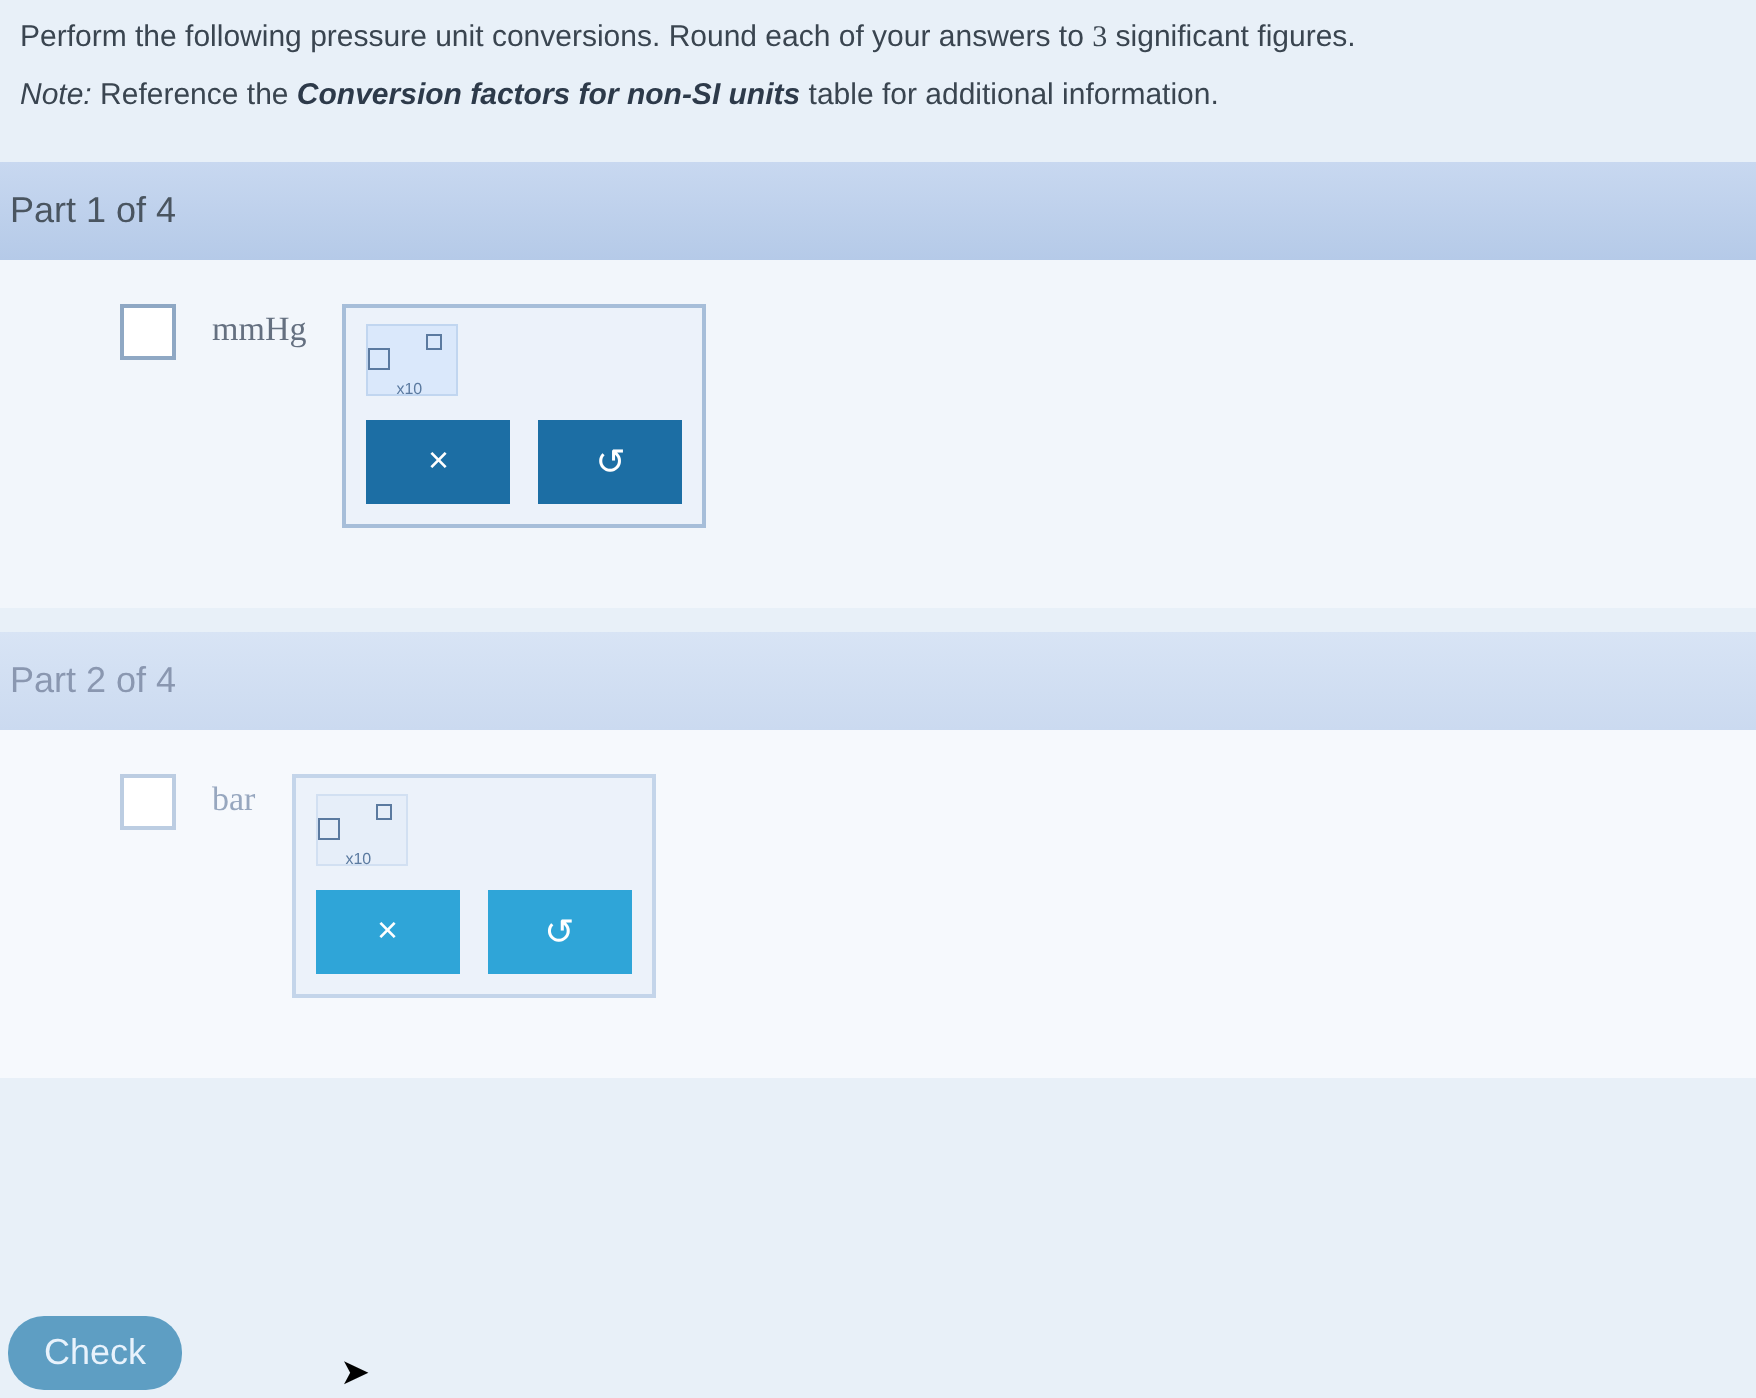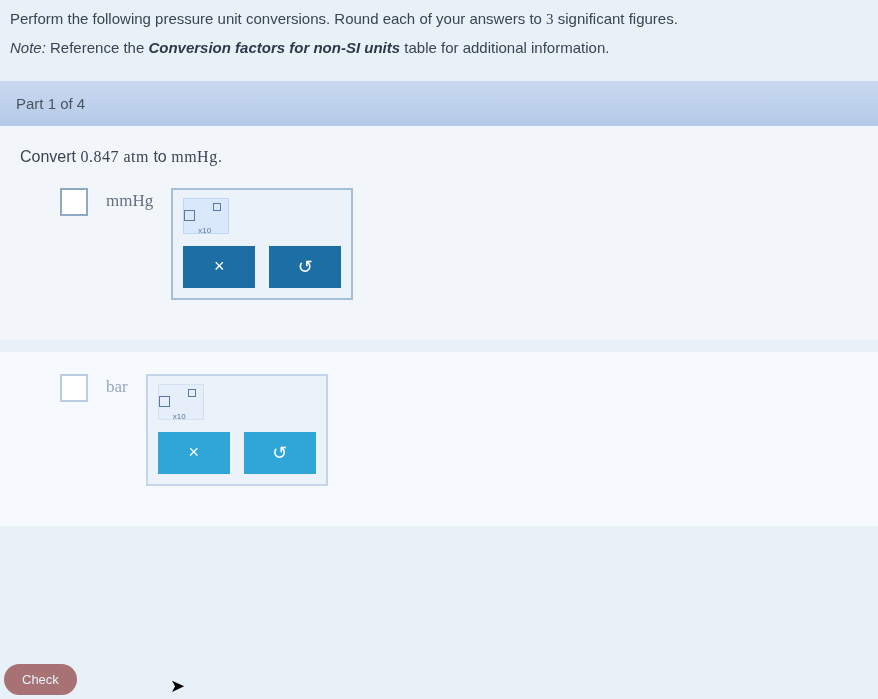--- a/index.html
+++ b/index.html
@@ -20,22 +20,22 @@
   }
   .note-line {
     padding: 4px 10px 25px 10px;
     font-size: 15px;
     color: #3a4550;
   }
   .bold-ital { font-weight: bold; font-style: italic; color: #2d3a4a; }
   .sig { font-family: Georgia, serif; }
   .part-header {
     background: linear-gradient(#c8d8f0, #b5cae8);
-    padding: 14px 16px;
-    font-size: 15px;
+    padding: 14px 5px;
+    font-size: 18px;
     color: #4a5560;
   }
   .part-body {
     background: #f2f6fb;
     padding: 22px 20px 40px 20px;
     position: relative;
   }
   .convert-line {
     font-size: 16px;
     color: #3a4550;
@@ -91,25 +91,25 @@
   .divider { height: 12px; background: #e8f0f8; }
   .faded .part-header { background: linear-gradient(#d8e4f5, #cbdaf0); color: #8a97b0; }
   .faded .part-body { background: #f6f9fd; }
   .faded .convert-line, .faded .unit-label { color: #97a7bf; }
   .faded .answer-box { border-color: #bccde2; }
   .faded .tool-panel { border-color: #c4d5ea; }
   .faded .sci-btn { background: #e6eef9; border-color: #d2e0f2; }
   .check-btn {
     position: absolute;
     bottom: 4px; left: 4px;
-    background: #7f1d1d;
+    background: #0369a1;
     color: #e8f4ff;
     padding: 8px 18px;
     border-radius: 18px;
-    font-size: 13px;
+    font-size: 18px;
     opacity: 0.6;
   }
   .cursor-pointer {
     position: absolute;
     bottom: 2px; left: 170px;
     color: #000;
     font-size: 18px;
   }
 </style>
 </head>
@@ -117,23 +117,20 @@
 
 <div class="instructions">
   <span>Perform the following pressure unit conversions. Round each of your answers to </span><span class="sig">3</span><span> significant figures.</span>
 </div>
 <div class="note-line">
   <em>Note:</em><span> Reference the </span><span class="bold-ital">Conversion factors for non-SI units</span><span> table for additional information.</span>
 </div>
 
 <div class="part-header">Part 1 of 4</div>
 <div class="part-body">
-  <div class="convert-line">
-    <span>Convert </span><span class="val">0.847 atm</span><span> to </span><span class="val">mmHg</span><span>.</span>
-  </div>
   <div class="row">
     <div class="answer-box"></div>
     <div class="unit-label">mmHg</div>
     <div class="tool-panel">
       <div class="sci-btn">
         <div class="sci-box"></div>
         <div class="sci-sub">x10</div>
         <div class="sci-exp"></div>
       </div>
       <div class="action-row">
@@ -144,20 +141,21 @@
           <span>↺</span>
         </div>
       </div>
     </div>
   </div>
 </div>
 
 <div class="divider"></div>
 
 <div class="faded">
+  <div class="part-header">Part 2 of 4</div>
   <div class="part-body">
     <div class="row">
       <div class="answer-box"></div>
       <div class="unit-label">bar</div>
       <div class="tool-panel">
         <div class="sci-btn">
           <div class="sci-box"></div>
           <div class="sci-sub">x10</div>
           <div class="sci-exp"></div>
         </div>

